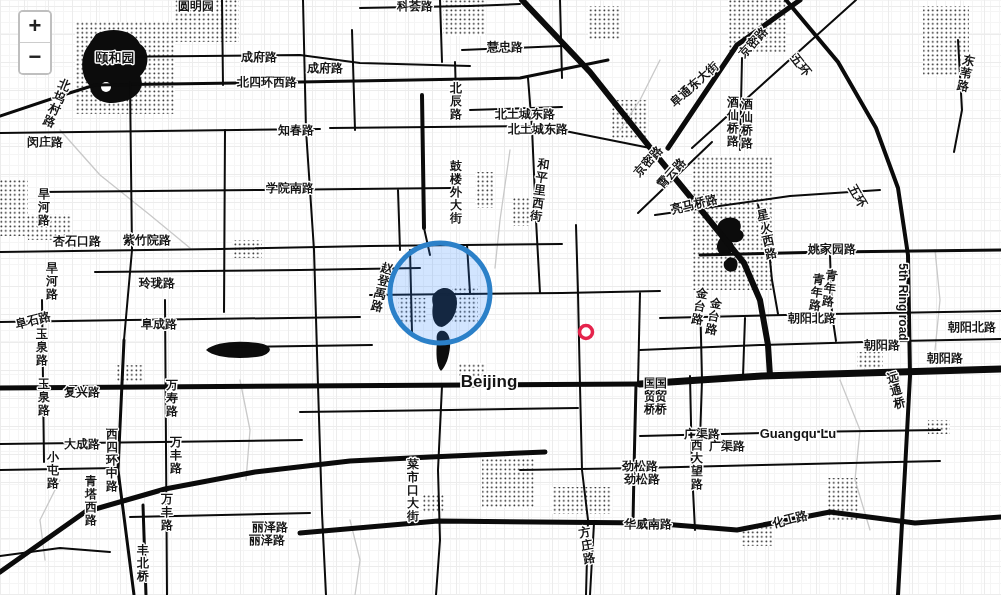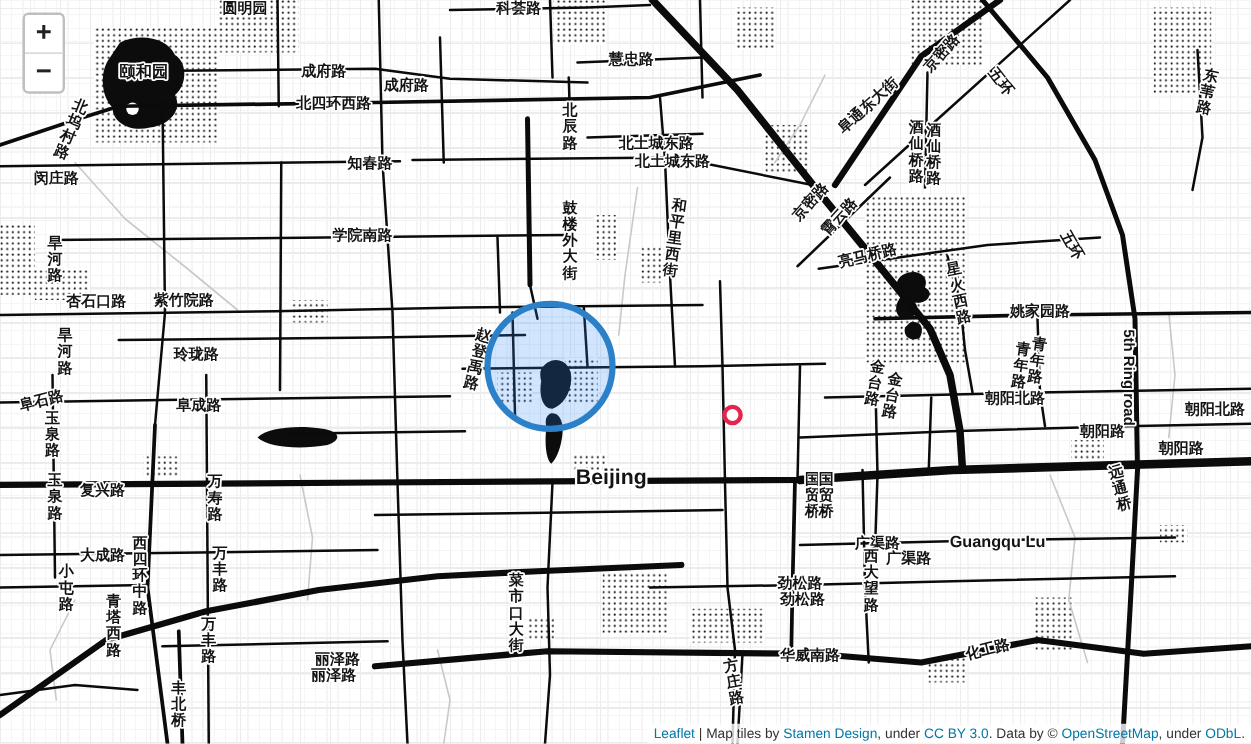--- a/index.html
+++ b/index.html
@@ -227,14 +227,13 @@
         <circle cx="440" cy="293" r="50" fill="#3388ff" fill-opacity="0.22" stroke="#2b80c8" stroke-width="5"></circle>
         <circle cx="586" cy="332" r="6.5" fill="#ffffff" stroke="#e5244c" stroke-width="3.5"></circle>
       </g>
     </svg>
 
   <div class="zoom-control">
     <div class="zoom-btn">+</div>
     <div class="zoom-btn">−</div>
   </div>
 
-  <div class="attribution"><a href="#">Leaflet</a><span> | Map tiles by </span><a href="#">Stamen Design</a><span>, under </span><a href="#">CC BY 3.0</a><span>. Data by © </span><a href="#">OpenStreetMap</a><span>, under </span><a href="#">ODbL</a><span>.</span></div>
 </div>
 
 </body></html>

